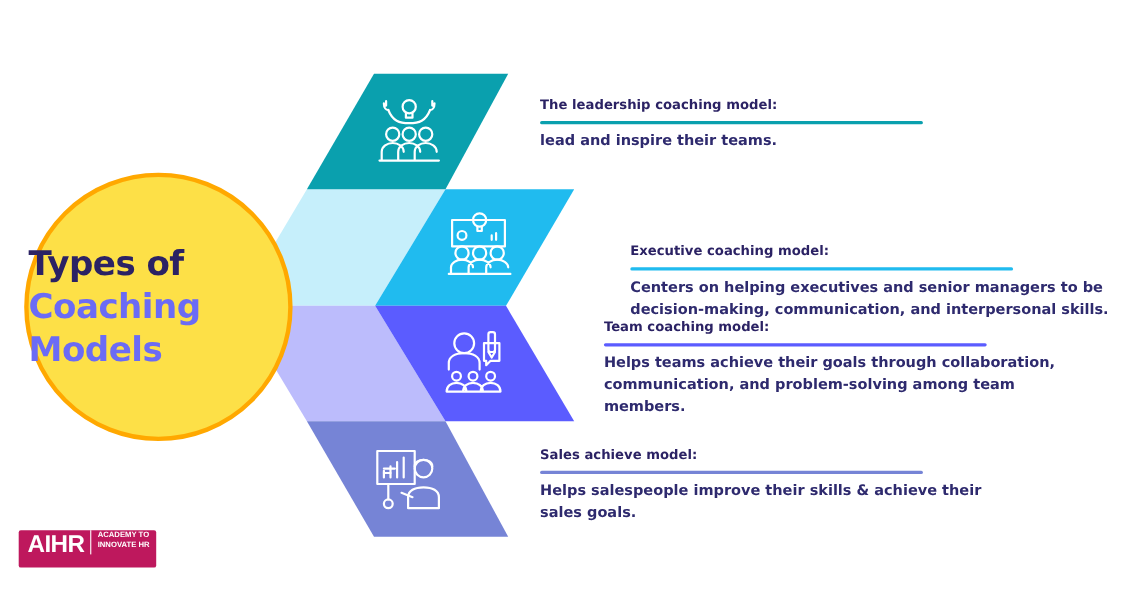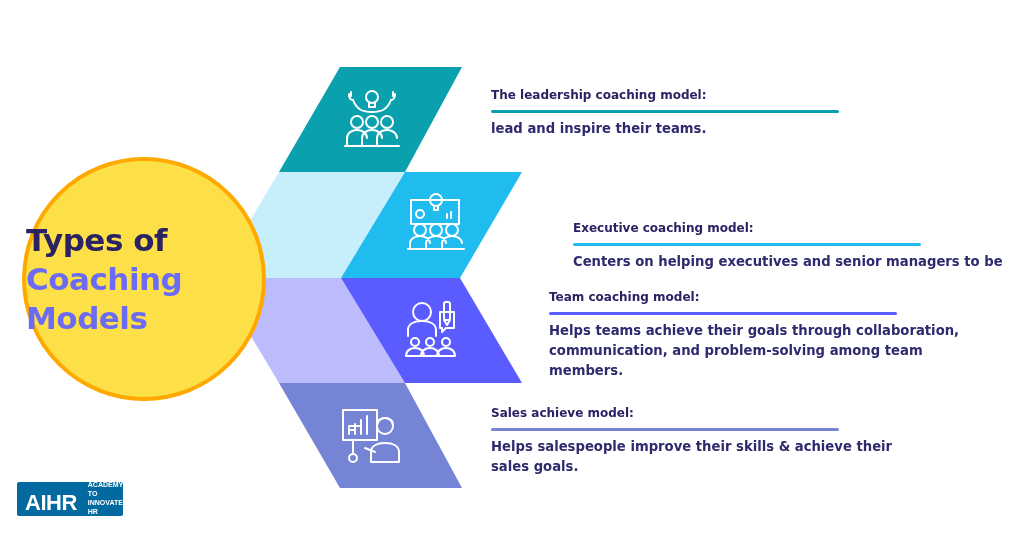--- a/index.html
+++ b/index.html
@@ -22,22 +22,22 @@
   .block .h {
     font-family: "DejaVu Sans", sans-serif; font-weight: bold; font-size: 12px; color: #2B2264;
     line-height: 22px; white-space: nowrap;
   }
   .block .rule { height: 3px; width: 348px; margin-top: 4px; margin-bottom: 6px; border-radius: 2px; }
   .block .p {
     font-family: "DejaVu Sans", sans-serif; font-weight: bold; font-size: 13.2px; color: #2E2A6E;
     line-height: 20px; white-space: nowrap;
   }
   .logo {
-    position: absolute; left: 17px; top: 482px; width: 106px; height: 34px; background: #0369a1;
-    border-radius: 2px; display: flex; align-items: flex-end;
+    position: absolute; left: 17px; top: 482px; width: 125px; height: 34px; background: #be185d;
+    border-radius: 2px; display: flex; align-items: flex-start;
   }
   .logo .mark { font-family: "Liberation Sans", sans-serif; font-weight: bold; font-size: 22px; color: #fff; margin-left: 8px; letter-spacing: -0.5px; }
   .logo .sep { width: 1px; height: 22px; background: #fff; margin: 0 6px 0 5px; }
   .logo .sub { font-family: "Liberation Sans", sans-serif; font-weight: bold; font-size: 7px; color: #fff; line-height: 9px; }
 </style>
 </head>
 <body>
 
 <svg class="chev" viewBox="0 0 1024 535" xmlns="http://www.w3.org/2000/svg">
 
@@ -115,20 +115,21 @@
 <div class="block" style="left:491px; top:84px;">
   <div class="h">The leadership coaching model:</div>
   <div class="rule" style="background:#0AA0AE;"></div>
   <div class="p">lead and inspire their teams.</div>
 </div>
 
 <div class="block" style="left:573px; top:181px;margin-top:36px;">
   <div class="h">Executive coaching model:</div>
   <div class="rule" style="background:#20BBEF;"></div>
   <div class="p">Centers on helping executives and senior managers to be</div>
+  <div class="p">decision-making, communication, and interpersonal skills.</div>
 </div>
 
 <div class="block" style="left:549px; top:286px;">
   <div class="h">Team coaching model:</div>
   <div class="rule" style="background:#5B5CFF;"></div>
   <div class="p">Helps teams achieve their goals through collaboration,</div>
   <div class="p">communication, and problem-solving among team</div>
   <div class="p">members.</div>
 </div>
 

